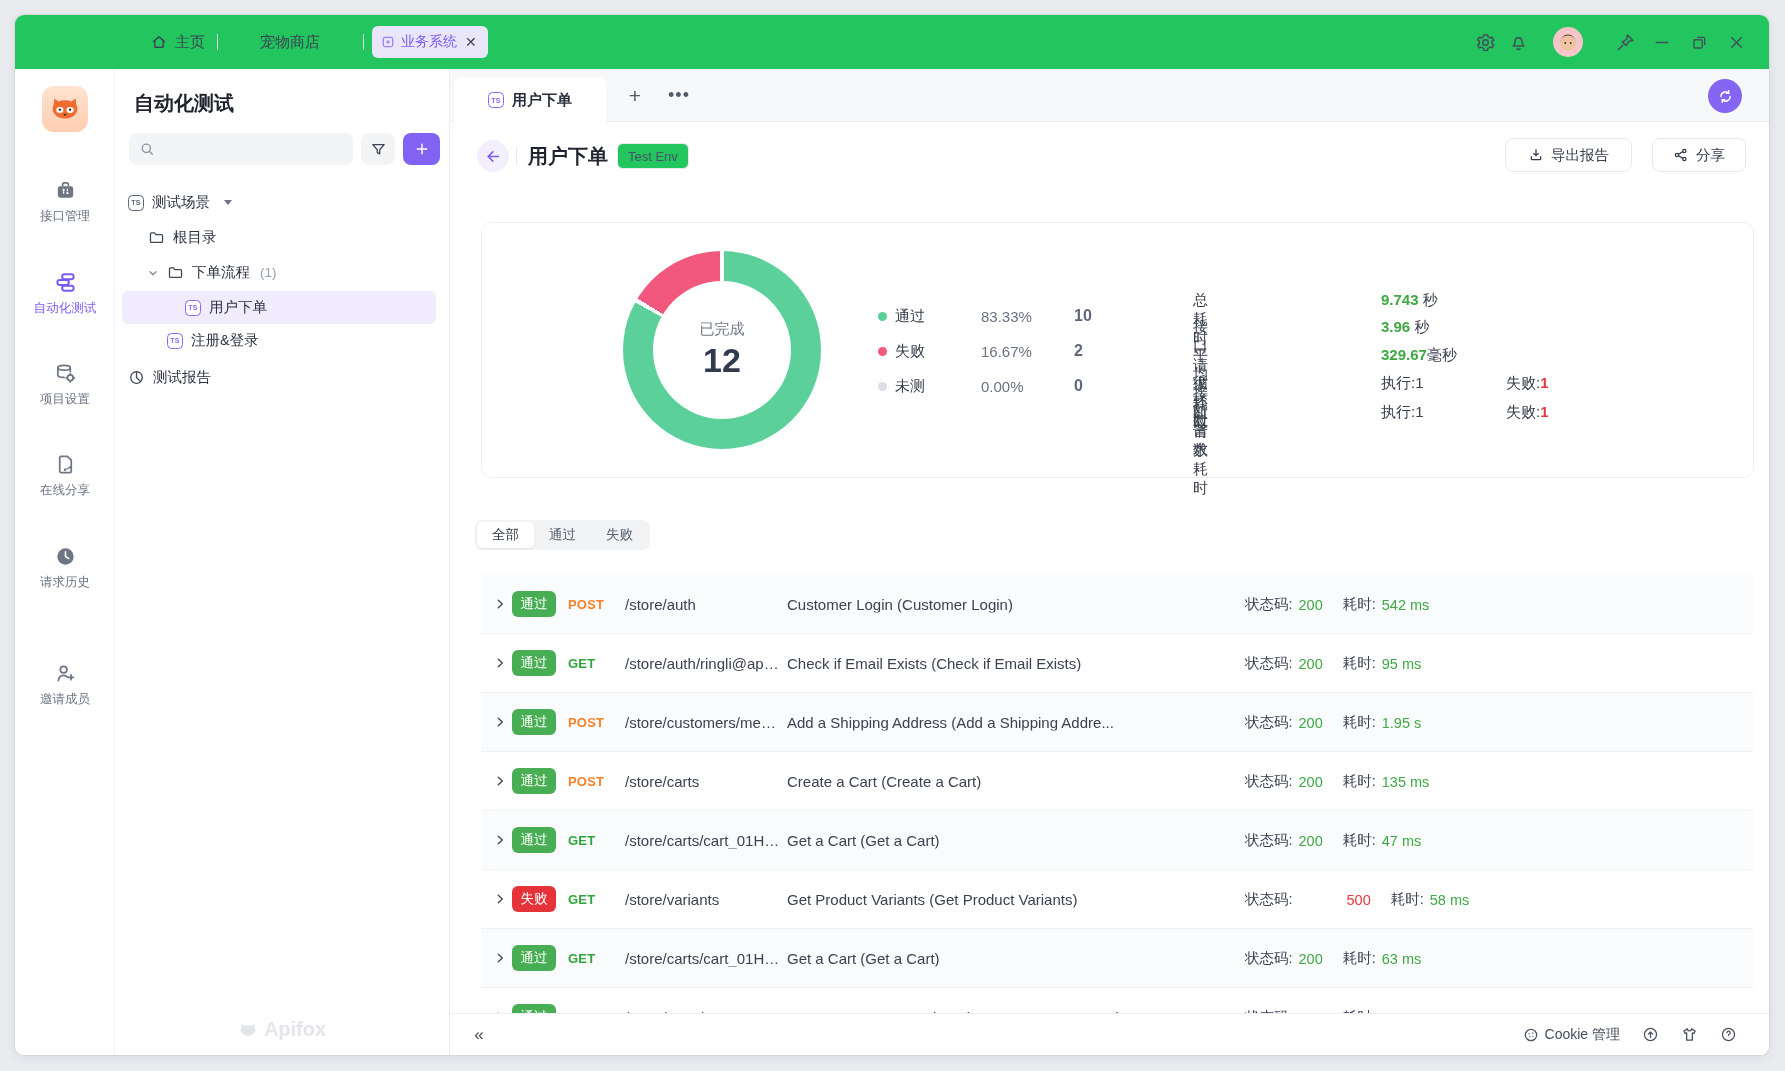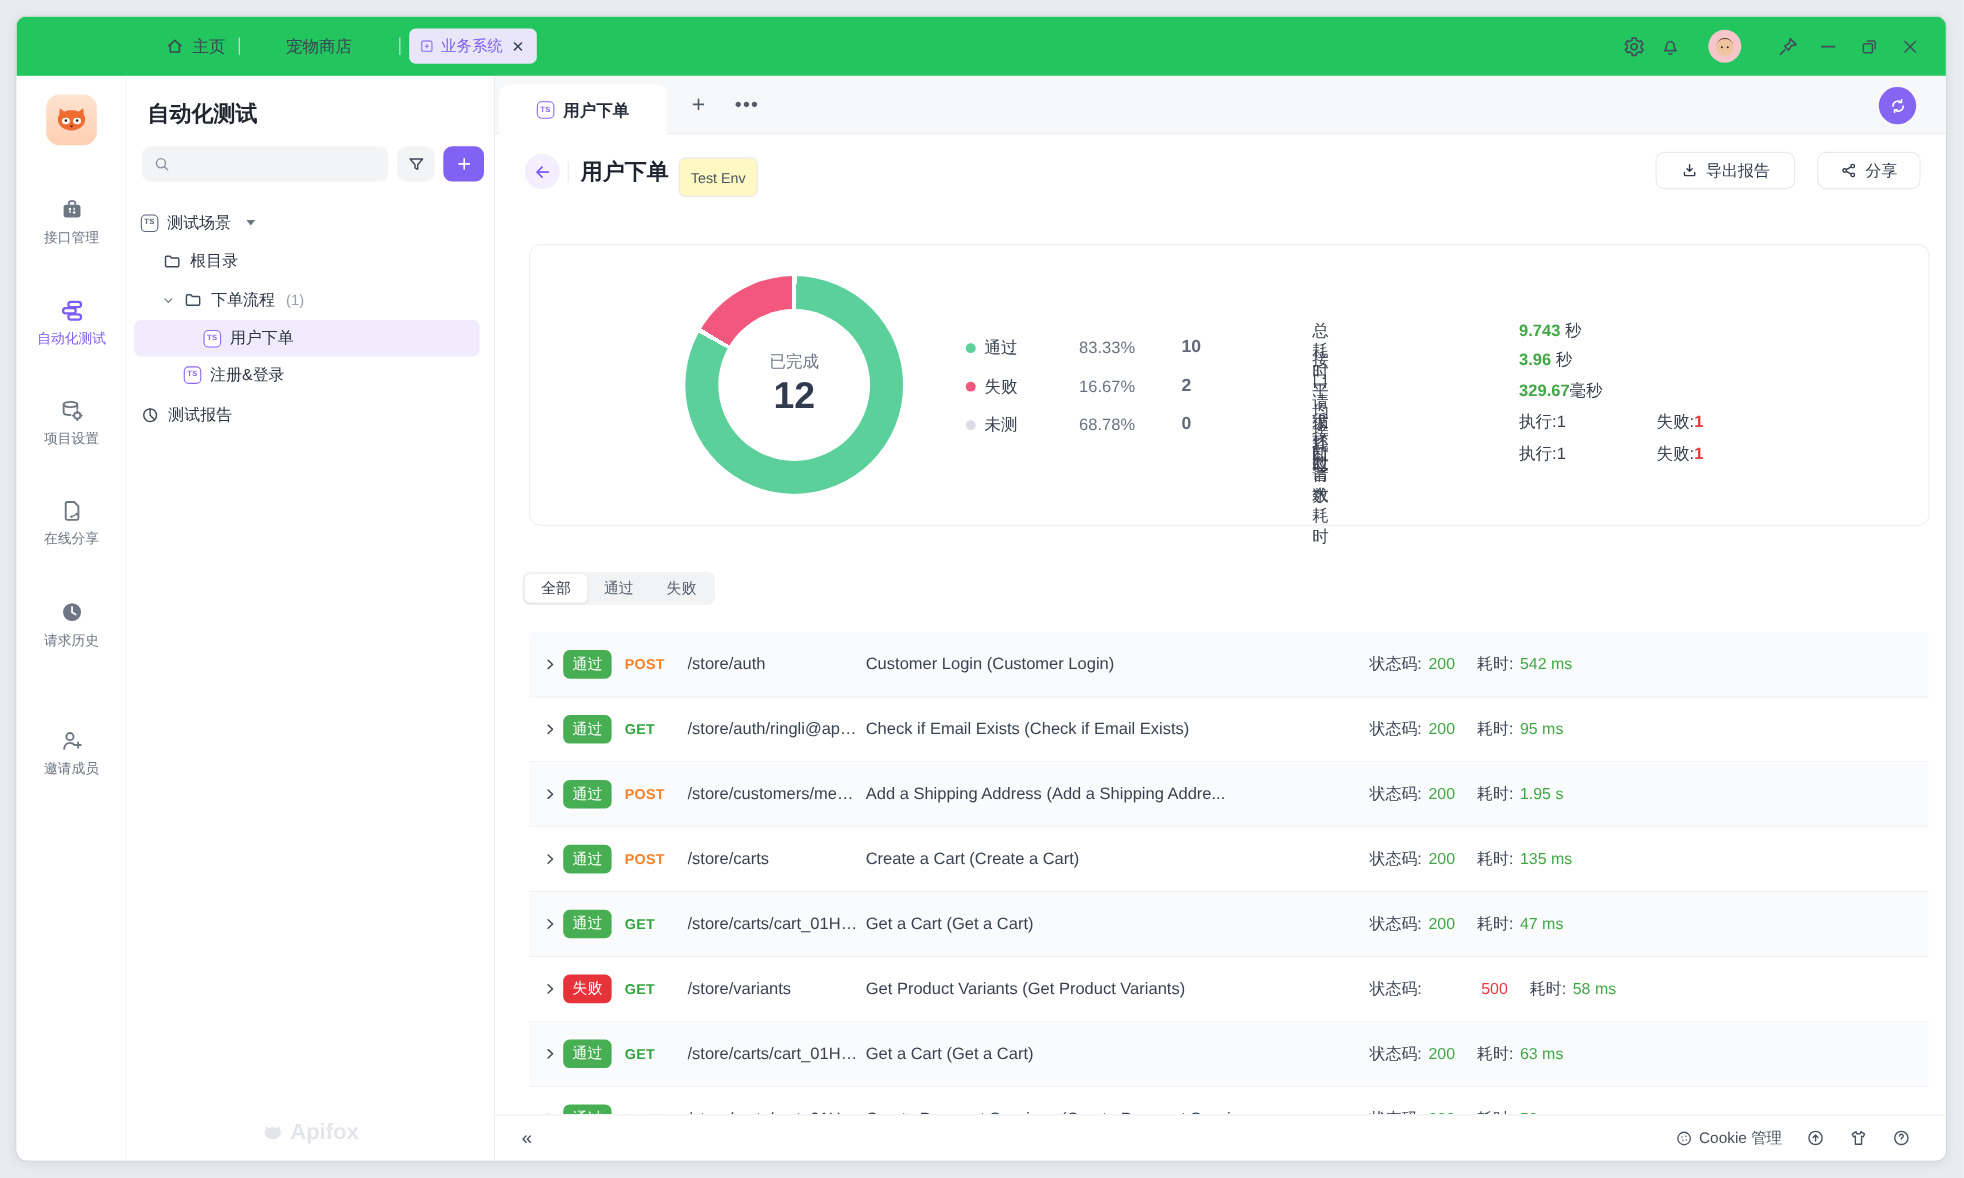--- a/index.html
+++ b/index.html
@@ -69,21 +69,21 @@
     align-items:center; justify-content:center; font-size:21px; color:#555c69; }
   .tab-more { position:absolute; left:212px; top:0; height:53px; width:34px; display:flex;
     align-items:center; justify-content:center; font-size:18px; color:#555c69; letter-spacing:1px; }
   .sync-btn { position:absolute; left:1258px; top:10px; width:34px; height:34px; border-radius:50%;
     background:#8565f2; display:flex; align-items:center; justify-content:center; color:#fff; }
   .hdr { position:absolute; left:0; top:53px; right:0; height:68px; background:#fff; }
   .back-btn { position:absolute; left:27px; top:18px; width:32px; height:32px; border-radius:50%;
     background:#f3effe; display:flex; align-items:center; justify-content:center; color:#7c5cf6; }
   .hdr-div { position:absolute; left:66px; top:25px; width:1px; height:18px; background:#e6e8ec; }
   .hdr-title { position:absolute; left:78px; top:21px; font-size:20px; font-weight:bold; color:#1f2430; }
-  .env-badge { position:absolute; left:167px; top:21px; height:36px; padding:0 10px; background:#fef9c3;
+  .env-badge { position:absolute; left:167px; top:21px; height:26px; padding:0 10px; background:#22c55e;
     border:1px solid #e7e9ed; border-radius:6px; font-size:13px; color:#4a5462; display:flex; align-items:center; }
   .hbtn { position:absolute; top:16px; height:34px; border:1px solid #e7e9ed; border-radius:8px;
     background:#fff; display:flex; align-items:center; justify-content:center; gap:7px;
     font-size:14.5px; color:#333c4b; }
   .hbtn.export { left:1055px; width:127px; }
   .hbtn.share { left:1202px; width:94px; }
 
   
   .card { position:absolute; left:31px; top:153px; width:1273px; height:256px;
     border:1px solid #eef0f3; border-radius:10px; background:#fff; }
@@ -405,21 +405,21 @@
       </div>
       <div class="legend-row" style="top:118px">
         <span class="dot" style="background: rgb(242, 88, 125);"></span>
         <span class="lg-label">失败</span>
         <span class="lg-pct">16.67%</span>
         <span class="lg-count">2</span>
       </div>
       <div class="legend-row" style="top:153px">
         <span class="dot" style="background: rgb(220, 222, 227);"></span>
         <span class="lg-label">未测</span>
-        <span class="lg-pct">68.78%</span>
+        <span class="lg-pct">0.00%</span>
         <span class="lg-count">0</span>
       </div>
 
       <div class="stat-row" style="top:68px">
         <span class="st-label">总耗时</span>
         <span class="st-val"><b class="st-num">9.743</b> <span>秒</span></span>
       </div>
       <div class="stat-row" style="top:95px">
         <span class="st-label">接口请求耗时</span>
         <span class="st-val"><b class="st-num">3.96</b> <span>秒</span></span>

